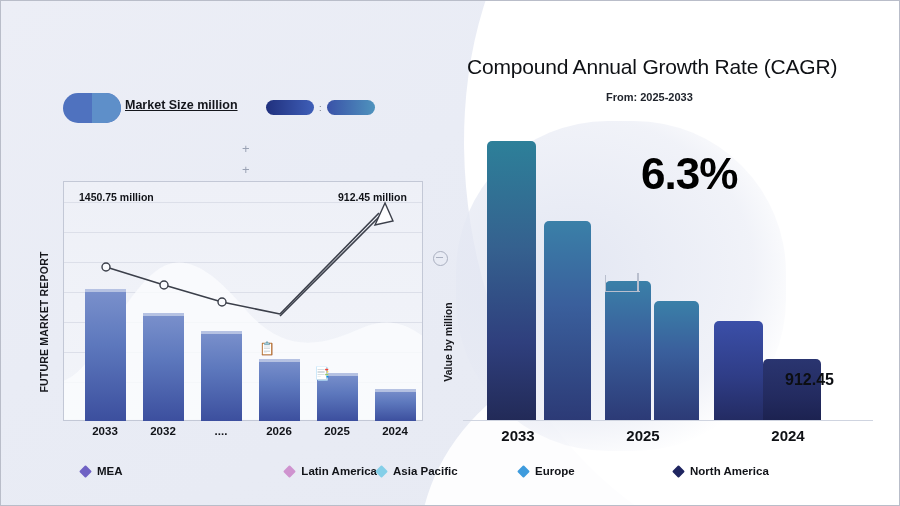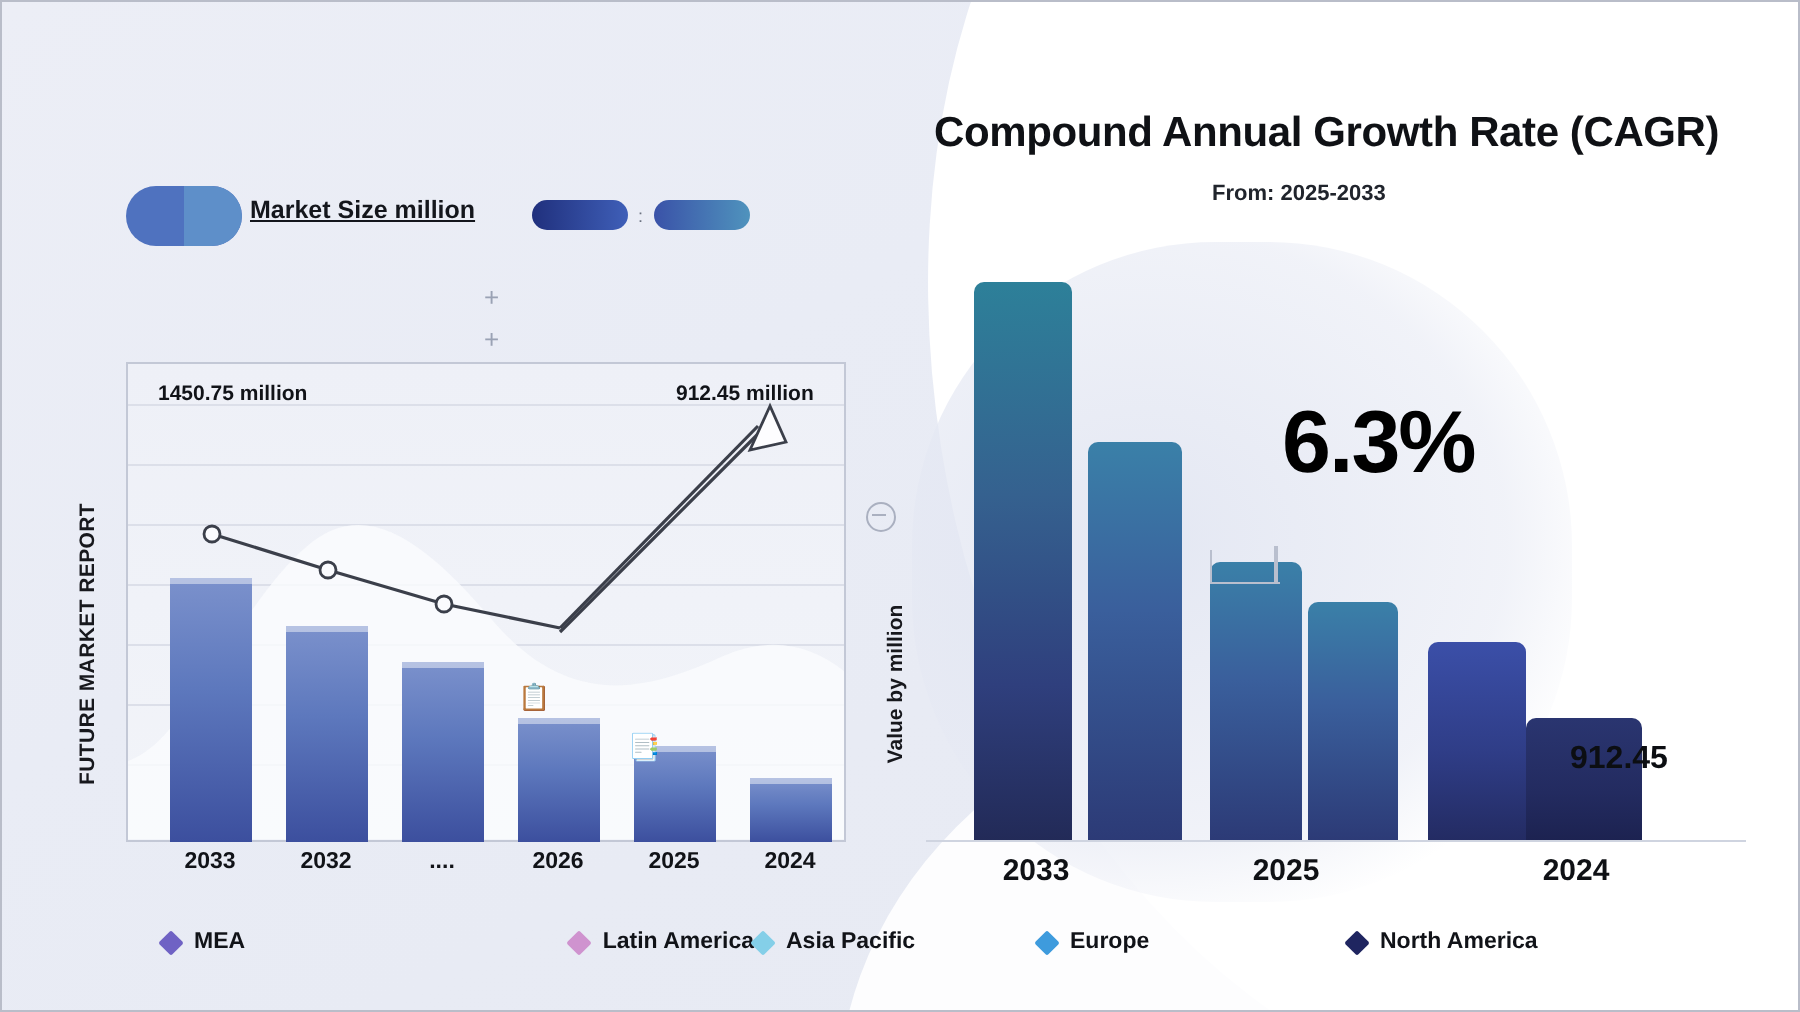--- a/index.html
+++ b/index.html
@@ -149,30 +149,30 @@
   }
   .lg-item{display:flex;align-items:center;gap:7px;}
   .lg-dot{
     width:9px;height:9px;transform:rotate(45deg);border-radius:1px;
   }
   .lg-text{font-size:11.5px;font-weight:bold;color:#111318;white-space:nowrap;}
 
   
   .title-right{
     position:absolute;left:466px;top:54px;
-    font-size:21px;font-weight:bold;color:#0f1115;
+    font-size:21px;font-weight:normal;color:#0f1115;
     letter-spacing:-.2px;white-space:nowrap;
   }
   .sub-right{
     position:absolute;left:605px;top:90px;
     font-size:11px;font-weight:bold;color:#20242c;
   }
   .cagr{
     position:absolute;left:640px;top:148px;
-    font-size:44px;font-weight:bold;color:#000;letter-spacing:-1px;margin-top:48px;
+    font-size:44px;font-weight:bold;color:#000;letter-spacing:-1px;
   }
   .cagr-sub{
     position:absolute;left:641px;top:212px;
     font-size:12.5px;font-weight:bold;color:#0e1014;
   }
   .axis-title-right{
     position:absolute;left:362px;top:335px;
     width:170px;text-align:center;
     transform:rotate(-90deg);
     font-size:10.5px;font-weight:bold;color:#17181d;

